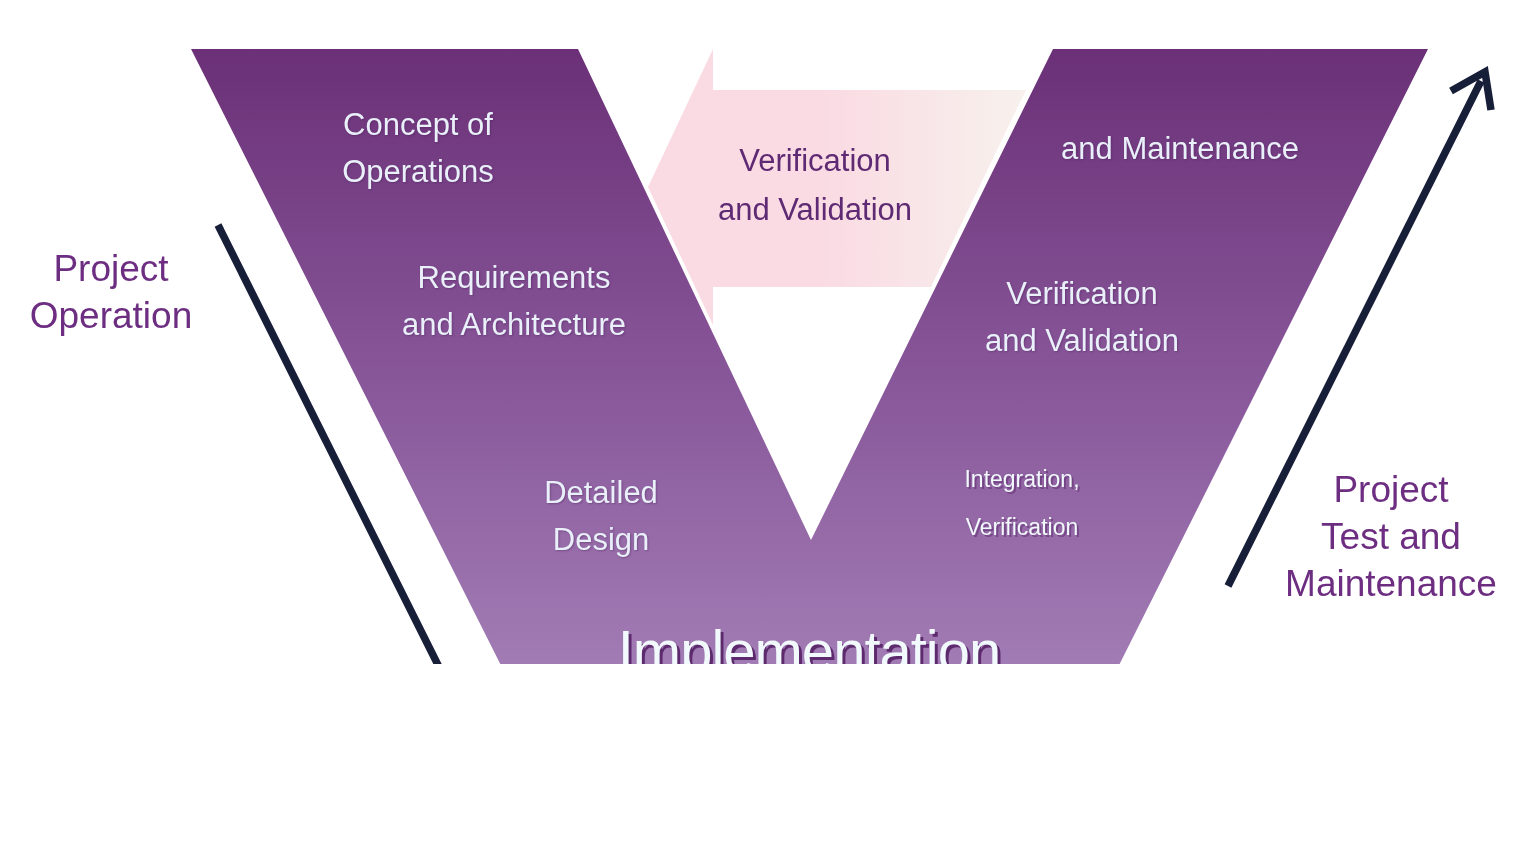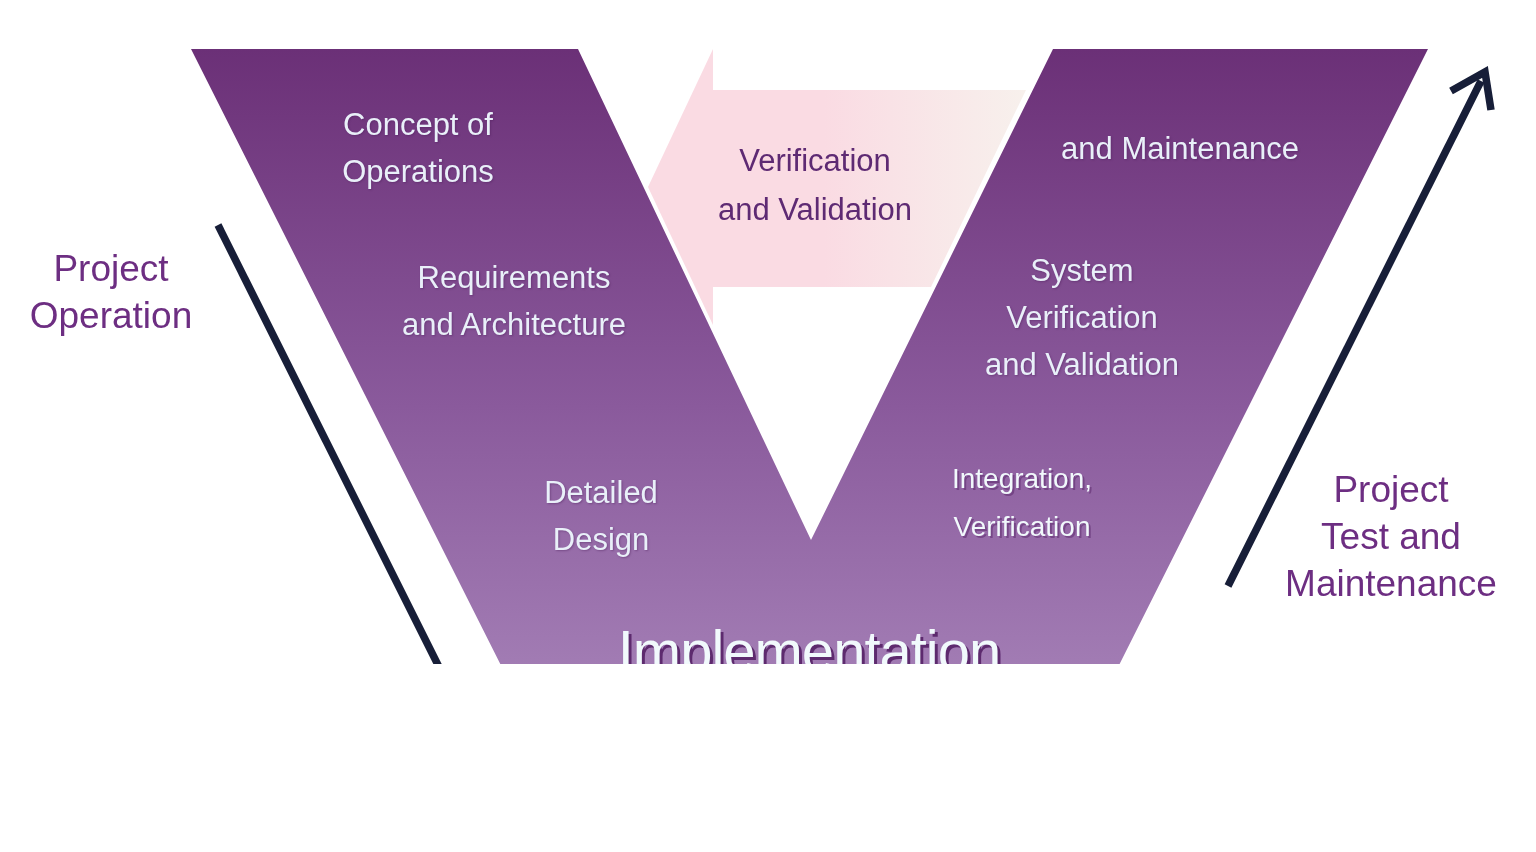--- a/index.html
+++ b/index.html
@@ -23,21 +23,21 @@
 
   .stage {
     color: var(--stage_text, #e9f0f9);
     font-size: 31px;
     line-height: 47px;
     font-weight: 400;
     text-shadow: 1px 1px 2px rgba(74, 28, 88, 0.40);
   }
   .stage-small {
     color: var(--highlight_text, #f1f9fc);
-    font-size: 28px;
+    font-size: 23px;
     line-height: 48px;
     text-shadow: 2px 2px 0 rgba(93, 42, 110, 0.55);
   }
   .implementation {
     color: var(--highlight_text, #f1f9fc);
     font-size: 58px;
     letter-spacing: -1px;
     white-space: nowrap;
     text-shadow: 3px 3px 0 var(--text_shadow_purple, #5d2a6e);
   }
@@ -111,21 +111,20 @@
   </div>
 
   <div class="label implementation" style="left:809px; top:650px">Implementation</div>
 
   <div class="label stage-small" style="left:1022px; top:503px">
     <span class="line">Integration,</span>
     <span class="line">Verification</span>
   </div>
 
   <div class="label stage" style="left:1082px; top:317px">
-    <span class="line">System</span>
     <span class="line">Verification</span>
     <span class="line">and Validation</span>
   </div>
 
   <div class="label stage" style="left:1180px; top:148px">
     <span class="line">and Maintenance</span>
   </div>
 
   <div class="label center-arrow-label" style="left:815px; top:185px">
     <span class="line">Verification</span>

